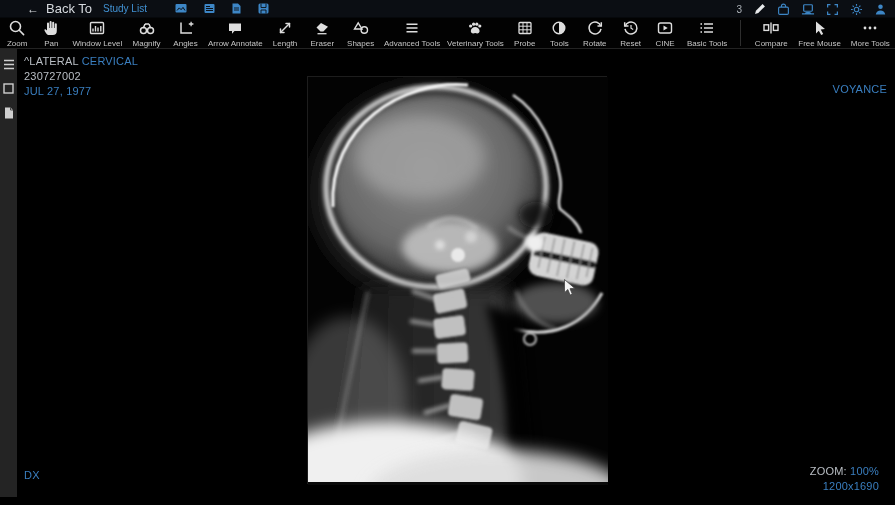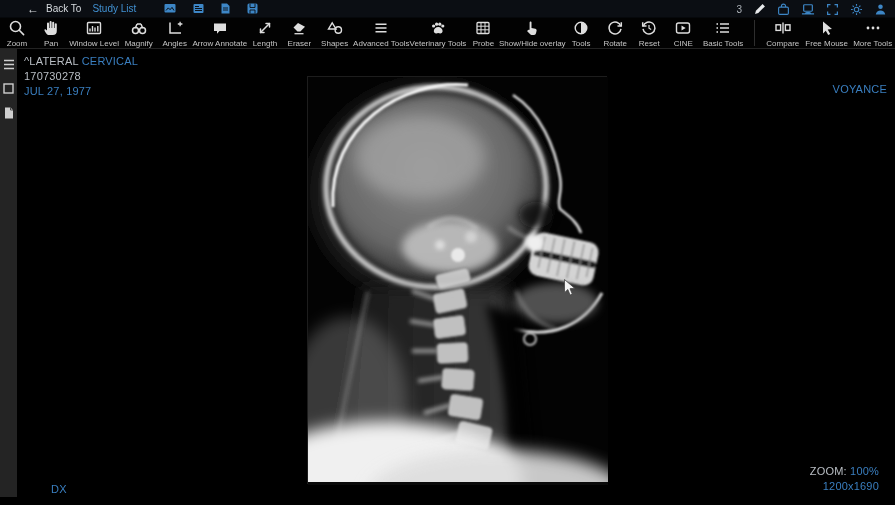--- a/index.html
+++ b/index.html
@@ -4,21 +4,21 @@
 <style>
   * { margin:0; padding:0; box-sizing:border-box; }
   html,body { width:895px; height:505px; background:#000; overflow:hidden;
     font-family:"Liberation Sans", sans-serif; cursor:default; }
 
   
   .header { height:18px; background:#0b0e13; display:flex; align-items:center;
     border-bottom:1px solid #06080b; position:relative; }
   .back-group { display:flex; align-items:center; margin-left:27px; gap:7px; cursor:pointer; }
   .back-arrow { color:#d6dade; font-size:12px; line-height:1; }
-  .back-text { color:#d6dade; font-size:10px; }
+  .back-text { color:#d6dade; font-size:13px; }
   .back-accent { color:#4191d2; font-size:10px; margin-left:4px; }
   .quick-icons { display:flex; align-items:center; gap:17px; margin-left:28px; }
   .quick-icons svg { display:block; }
   .header-right { position:absolute; right:8px; top:0; height:18px; display:flex;
     align-items:center; gap:11px; }
   .count-badge { color:#aeb4ba; font-size:10px; }
   .hicon { display:flex; align-items:center; cursor:pointer; }
 
   
   .toolbar { height:31px; background:#020202; border-bottom:1px solid #232323;
@@ -36,21 +36,21 @@
   .rail-btn { cursor:pointer; display:flex; }
   .viewport { position:relative; flex:1; background:#000; }
 
   .xray { position:absolute; left:289px; top:27px; width:300px; height:408px;
     border:1px solid #1d1d1d; }
   .xray svg { display:block; }
 
   .ov { position:absolute; font-size:11px; line-height:15px; letter-spacing:.2px; }
   .ov-tl { left:6px; top:5px; }
   .ov-tr { right:8px; top:5px; text-align:right;margin-top:28px; }
-  .ov-bl { left:6px; bottom:0;margin-left:27px; }
+  .ov-bl { left:6px; bottom:14px; }
   .ov-br { right:16px; bottom:3px; text-align:right; }
   .ov .gray { color:#b9bec4; }
   .ov .blue { color:#3a7fc0; }
 
   .cursor-arrow { position:absolute; left:545px; top:229px; }
 </style>
 </head>
 <body>
 
 <div class="header">
@@ -228,28 +228,20 @@
     <span class="tlabel">Veterinary Tools</span>
   </div>
   <div class="tool">
     <span class="ticon">
         <svg width="18" height="18" viewBox="0 0 18 18" fill="none" stroke="#dedede" stroke-width="1.3">
           <rect x="3" y="3.5" width="12" height="11" rx="1"></rect>
           <path d="M3 7.2h12 M3 10.8h12 M7 3.5v11 M11 3.5v11" stroke-width="1"></path>
         </svg>
       </span>
     <span class="tlabel">Probe</span>
-  </div>
-  <div class="tool">
-    <span class="ticon">
-        <svg width="18" height="18" viewBox="0 0 18 18">
-          <path d="M7.5 2.5c.6 0 1 .4 1 1V9l3.8.8c.9.2 1.5 1 1.3 1.9l-.6 2.6a2 2 0 0 1-2 1.6H8.6a2 2 0 0 1-1.4-.6L4 12l1.6-1.2 1-.1V3.5c0-.6.4-1 .9-1z" fill="#dedede"></path>
-        </svg>
-      </span>
-    <span class="tlabel">Show/Hide overlay</span>
   </div>
   <div class="tool">
     <span class="ticon">
         <svg width="18" height="18" viewBox="0 0 18 18">
           <circle cx="9" cy="9" r="5.8" fill="none" stroke="#dedede" stroke-width="1.4"></circle>
           <path d="M9 3.2a5.8 5.8 0 0 1 0 11.6z" fill="#dedede"></path>
         </svg>
       </span>
     <span class="tlabel">Tools</span>
   </div>
@@ -421,21 +413,21 @@
         <ellipse cx="80" cy="402" rx="135" ry="58" fill="#f0f0f0" filter="url(#b8)"></ellipse>
         <ellipse cx="190" cy="418" rx="130" ry="45" fill="#dedede" filter="url(#b8)" opacity="0.9"></ellipse>
         <rect x="0" y="405" width="300" height="3" fill="#0a0a0a"></rect>
       </svg>
     </div>
 
     <div class="ov ov-tl">
       <div>
         <span class="gray">^LATERAL </span><span class="blue">CERVICAL</span>
       </div>
-      <div class="gray">170730278</div>
+      <div class="gray">230727002</div>
       <div class="blue">JUL 27, 1977</div>
     </div>
 
     <div class="ov ov-tr">
       <div class="blue">VOYANCE</div>
     </div>
 
     <div class="ov ov-bl">
       <div class="blue">DX</div>
     </div>

